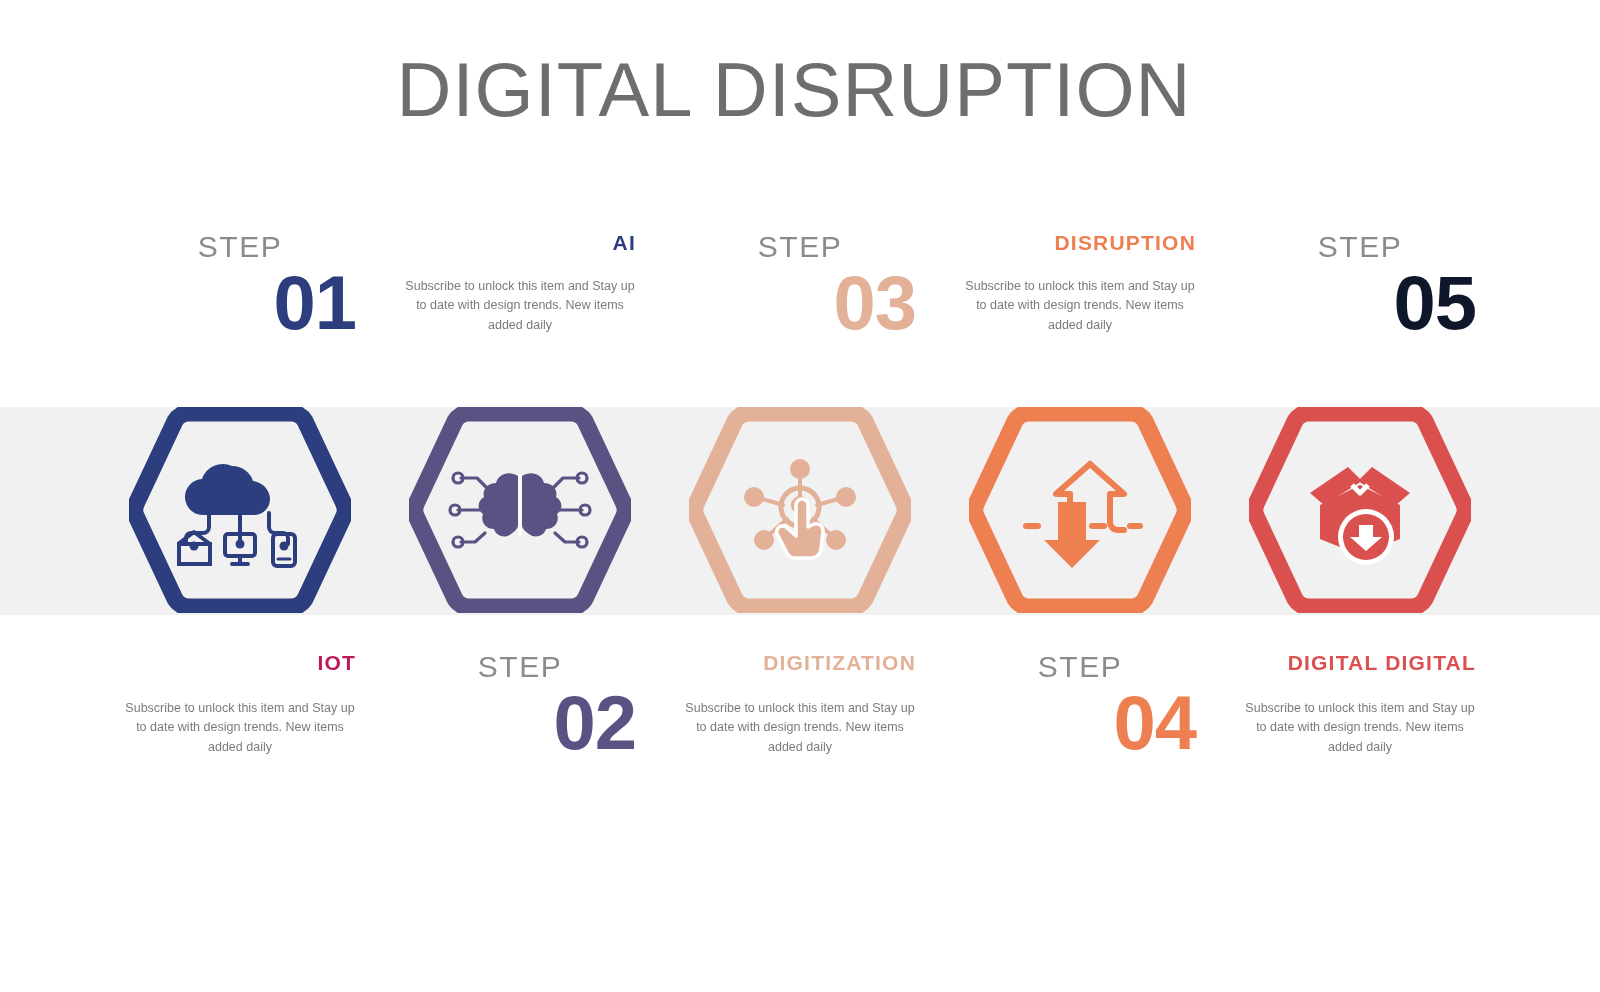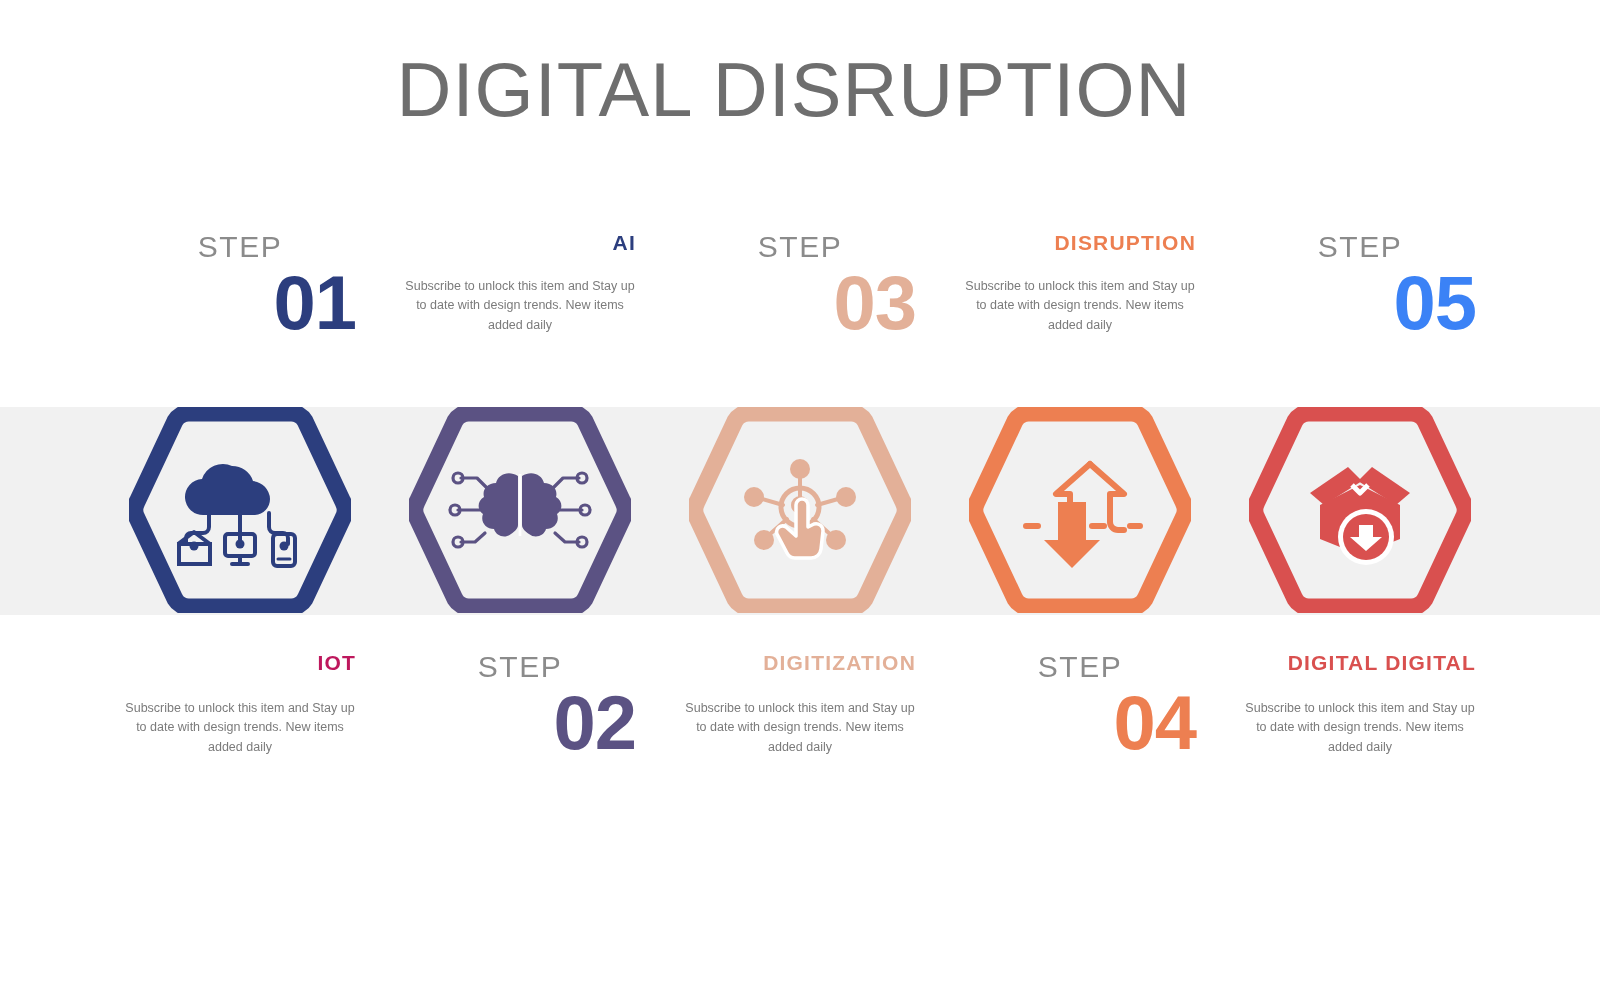--- a/index.html
+++ b/index.html
@@ -294,21 +294,21 @@
 
       <div class="blk bot">
         <div class="kicker">STEP</div>
         <div class="num" style="color:#ed7f51">04</div>
       </div>
     </div>
 
     <div class="col">
       <div class="blk top">
         <div class="kicker">STEP</div>
-        <div class="num" style="color:#3b82f6">05</div>
+        <div class="num" style="color:#0f172a">05</div>
       </div>
 
       <div class="hexwrap">
         <svg class="hexsvg" viewBox="0 0 222 206" xmlns="http://www.w3.org/2000/svg">
           <path d="M60 6 L162 6 A16 16 0 0 1 176 14 L214 95 A16 16 0 0 1 214 111 L176 192 A16 16 0 0 1 162 200 L60 200 A16 16 0 0 1 46 192 L8 111 A16 16 0 0 1 8 95 L46 14 A16 16 0 0 1 60 6 Z" fill="none" stroke="#d9504f" stroke-width="17" stroke-linejoin="round"></path>
           <g transform="translate(111,100)" fill="#d9504f">
 
             <path d="M-50,-14 L-12,-40 L2,-26 L-36,-2 Z"></path>
 
             <path d="M50,-14 L12,-40 L-2,-26 L36,-2 Z"></path>

